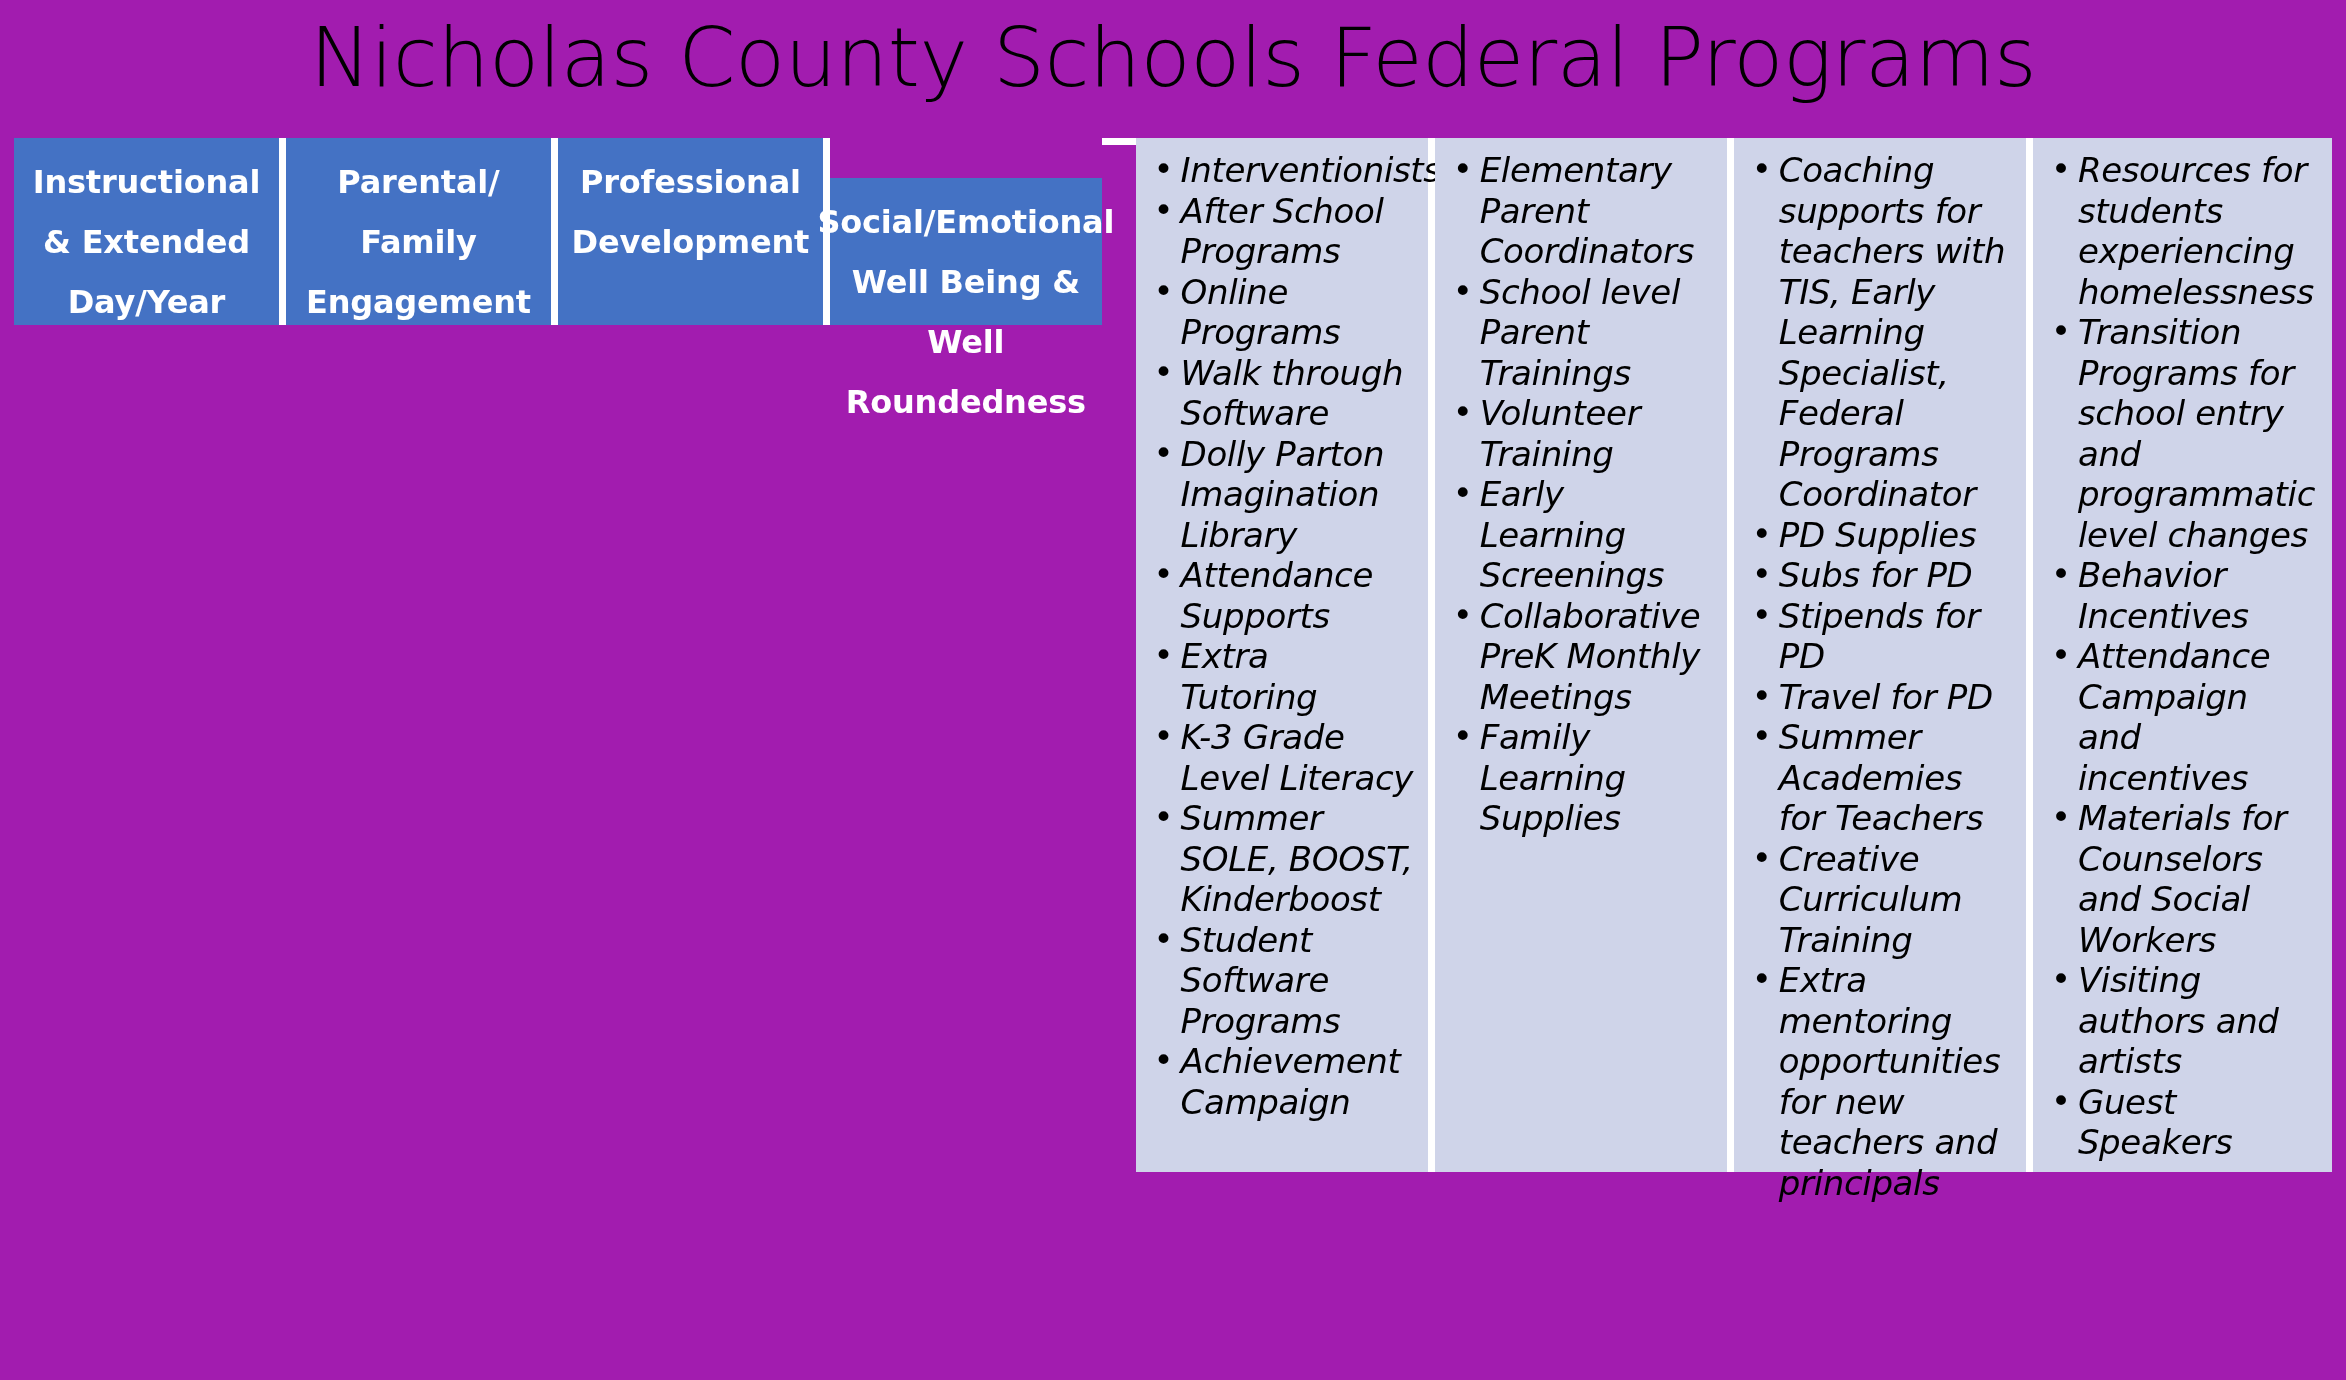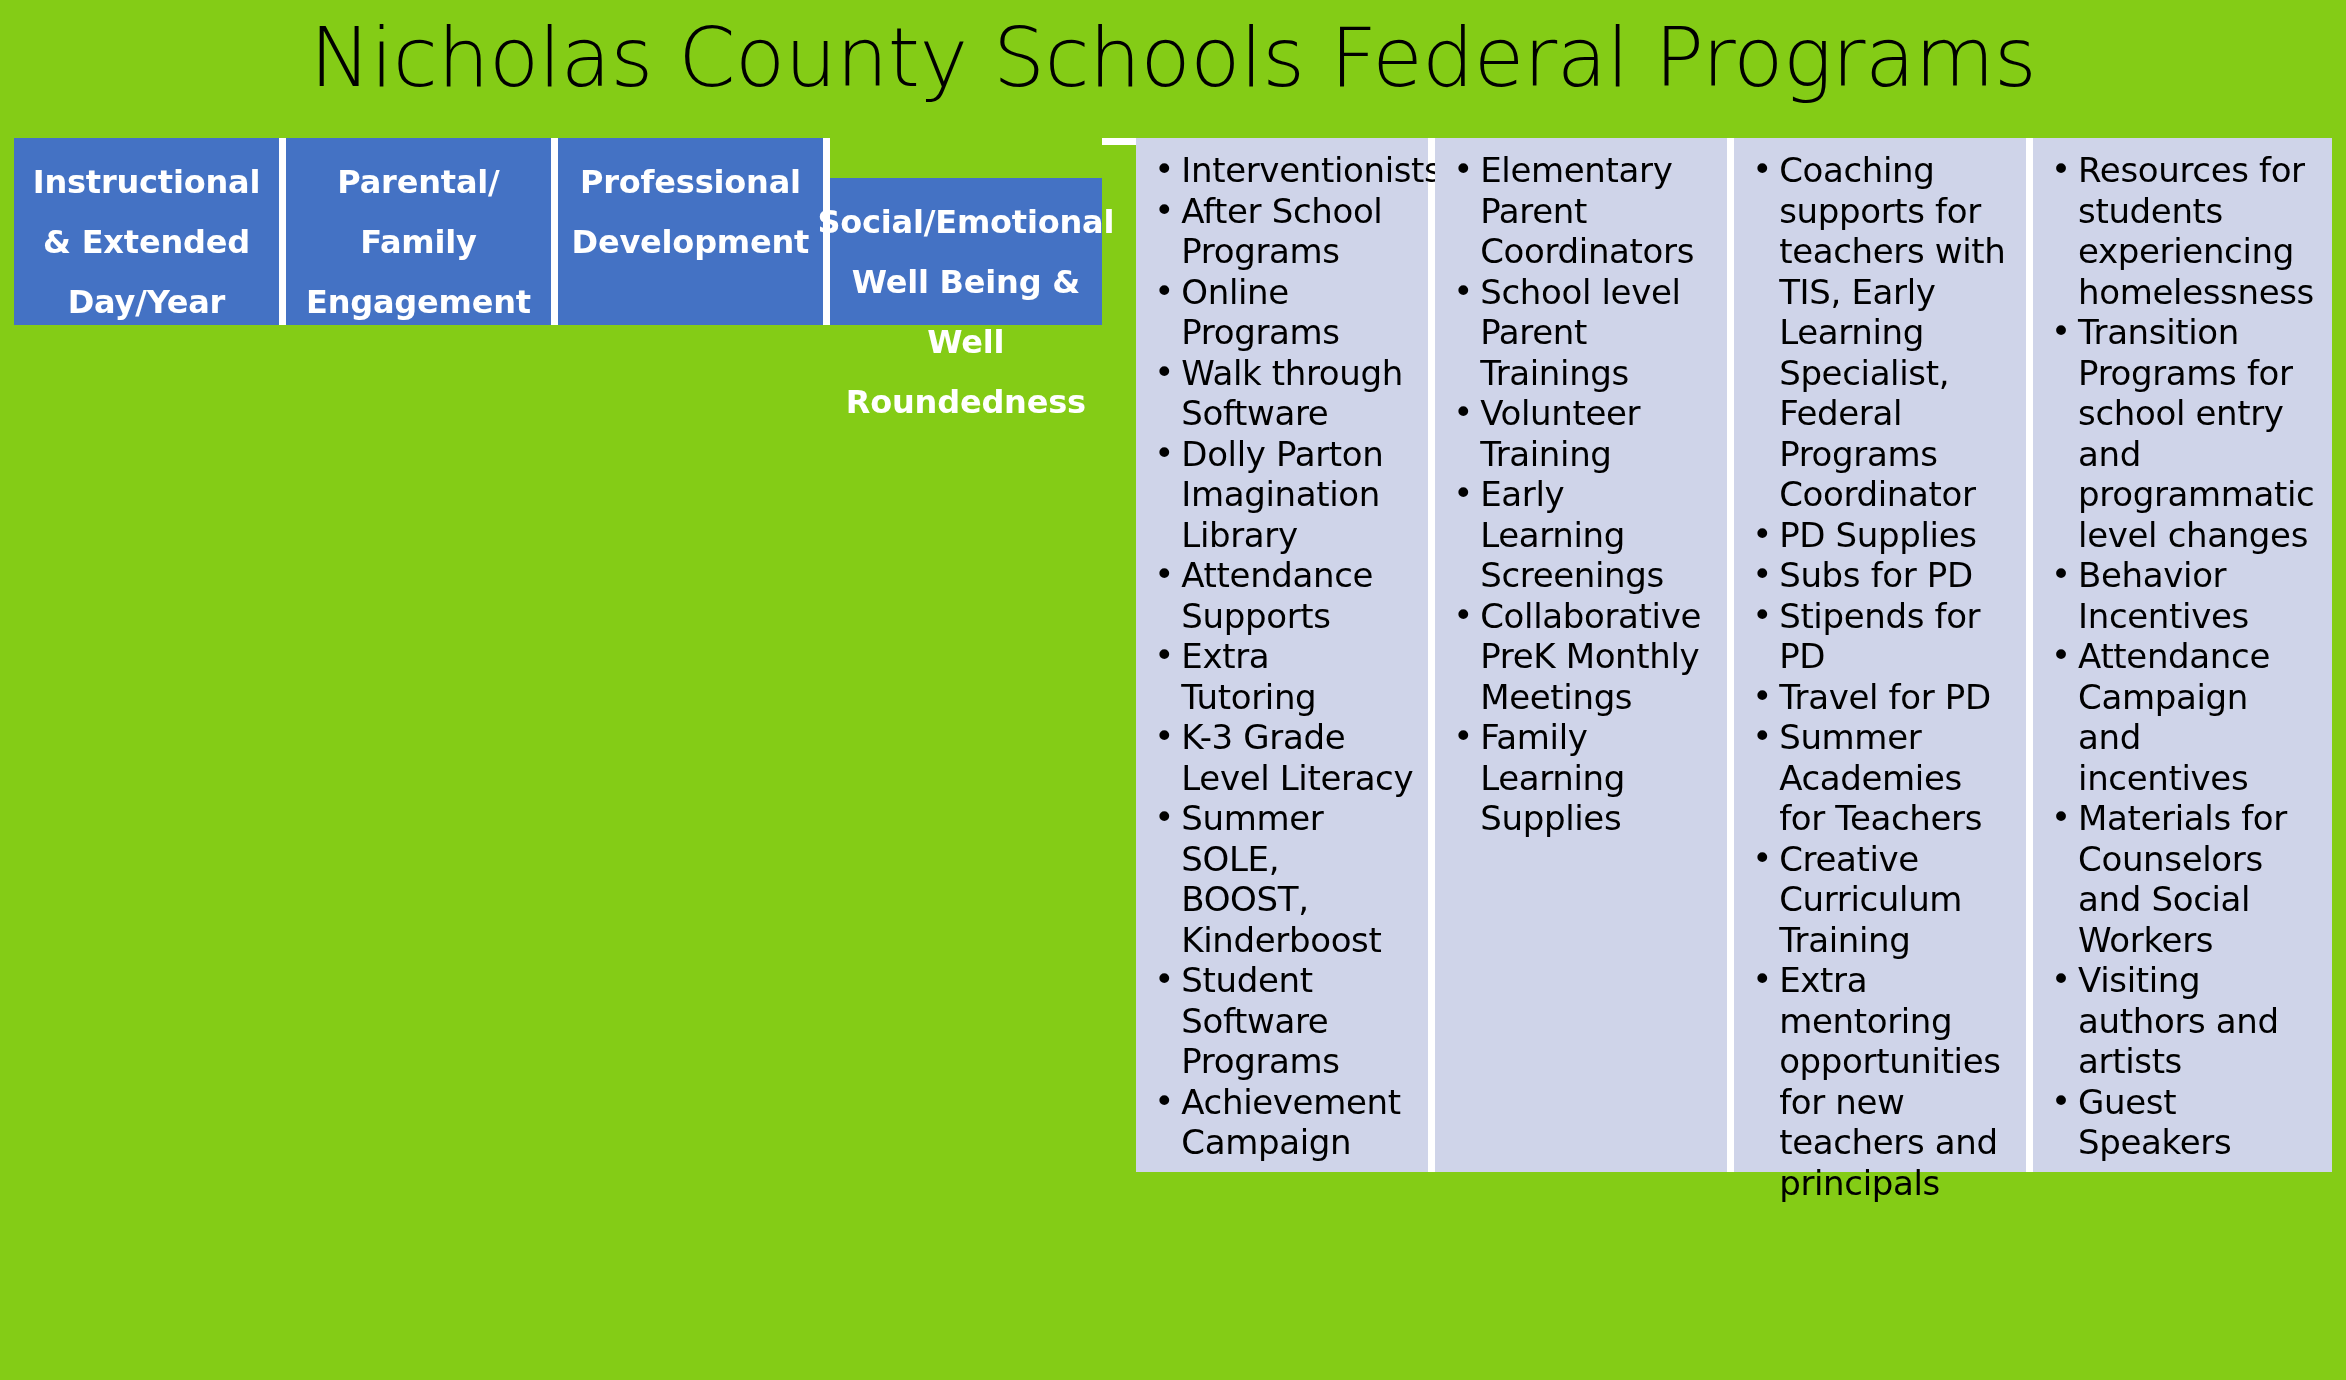--- a/index.html
+++ b/index.html
@@ -12,21 +12,21 @@
     width: 2346px;
     height: 1380px;
     font-family: "Liberation Sans", "DejaVu Sans", sans-serif;
     overflow: hidden;
   }
 
   .slide {
     position: relative;
     width: 2346px;
     height: 1380px;
-    background: #84cc16;
+    background: #a21caf;
   }
 
   
   .slide-title {
     position: absolute;
     left: 0;
     top: 6px;
     width: 2346px;
     text-align: center;
     font-family: "DejaVu Sans", "Liberation Sans", sans-serif;
@@ -102,20 +102,21 @@
   .row-gap {
     height: 7px;
     background: #ffffff;
     width: 100%;
   }
 
   ul.bullets {
     list-style: none;
     margin: 0;
     padding: 0;
+    font-style: italic;
   }
 
   ul.bullets li {
     position: relative;
     color: #000000;
     font-family: "DejaVu Sans", "Liberation Sans", sans-serif;
     font-size: 34px;
     line-height: 40.5px;
     padding-left: 31px;
     margin: 0 0 0 0;

